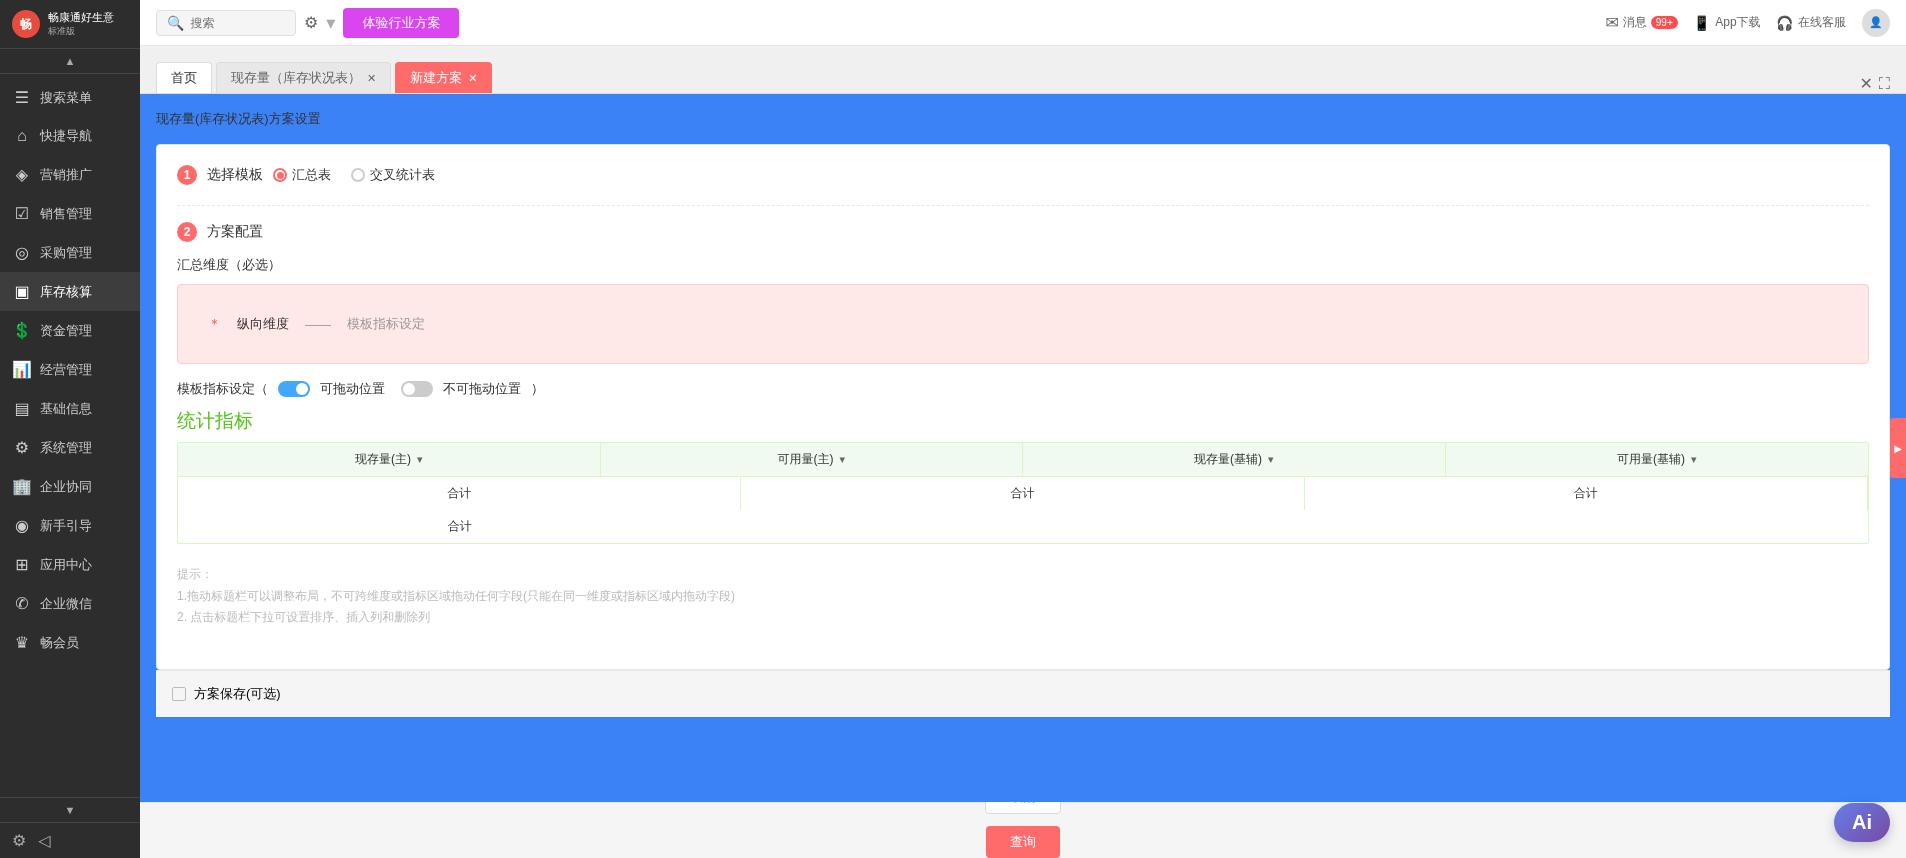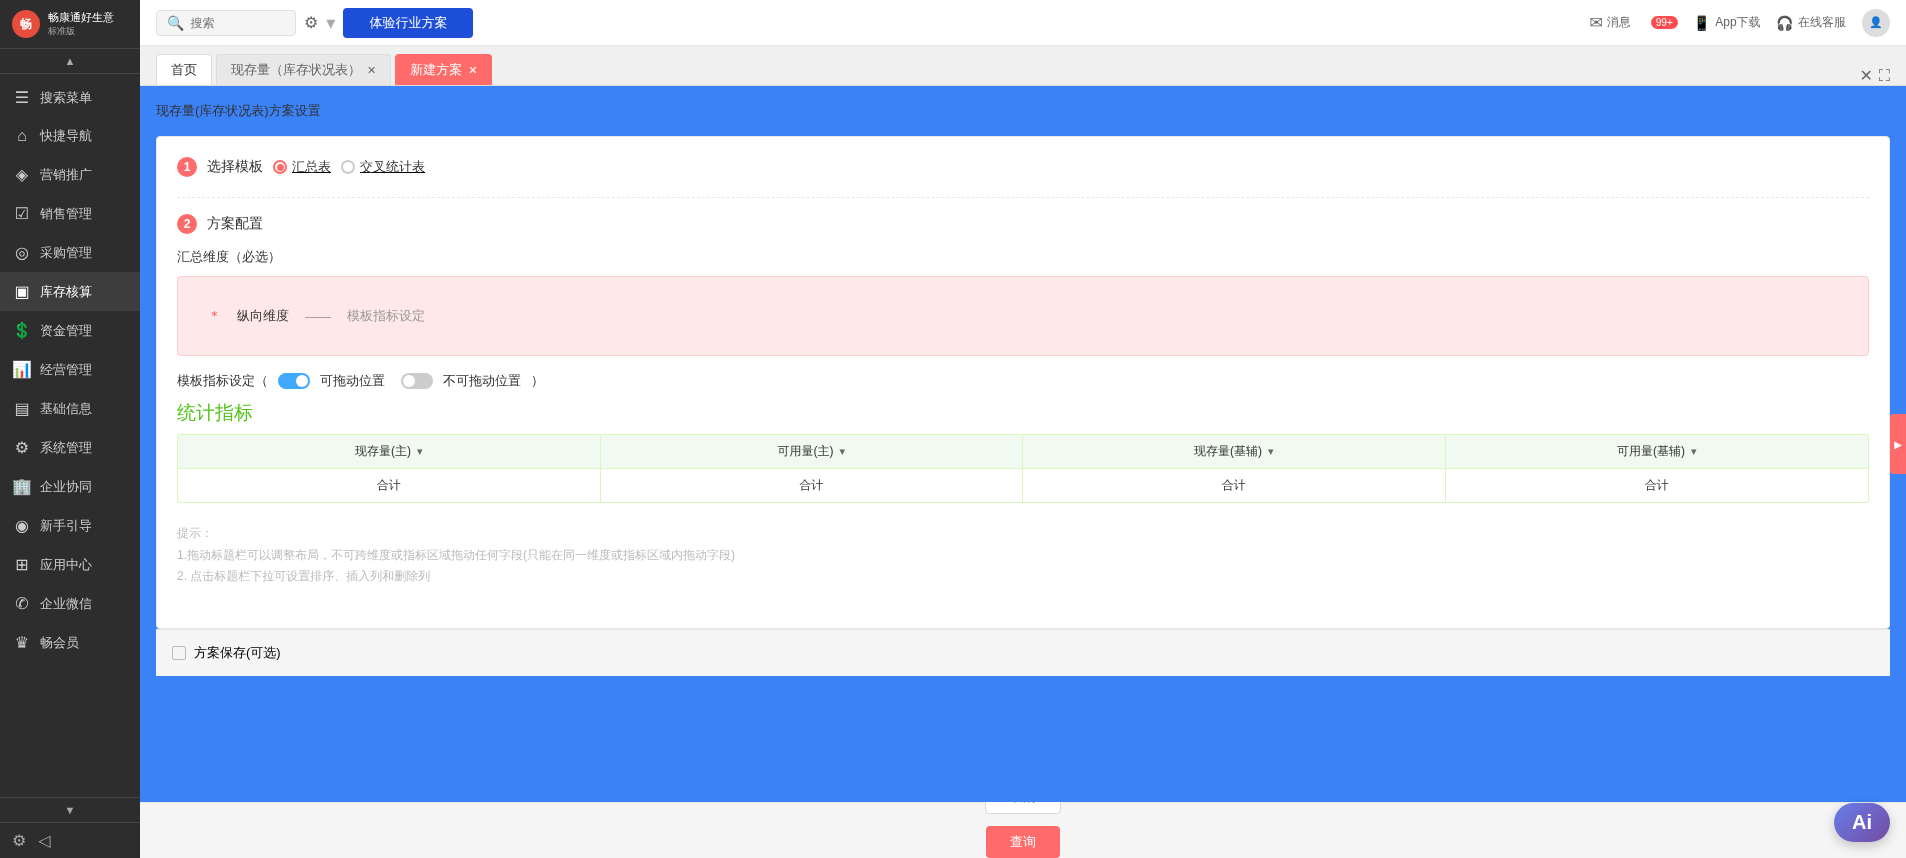--- a/index.html
+++ b/index.html
@@ -71,38 +71,38 @@
     .topbar-search {
       display: flex; align-items: center; gap: 6px;
       background: #f5f5f5; border: 1px solid #e0e0e0; border-radius: 4px;
       padding: 4px 10px; width: 140px;
     }
     .topbar-search input {
       border: none; background: transparent; outline: none; font-size: 12px; color: #999; width: 90px;
     }
     .topbar-gear { color: #666; cursor: pointer; font-size: 16px; }
     .topbar-btn {
-      background: #1d4ed8; color: #fff; border: none; border-radius: 4px;
-      padding: 6px 26px; font-size: 13px; cursor: pointer;
+      background: #d946ef; color: #fff; border: none; border-radius: 4px;
+      padding: 6px 19px; font-size: 13px; cursor: pointer;
     }
     .topbar-right { display: flex; align-items: center; gap: 16px; }
     .topbar-right-item { display: flex; align-items: center; gap: 4px; color: #666; font-size: 12px; cursor: pointer; }
     .badge {
       background: #ff4d4f; color: #fff; border-radius: 8px;
-      padding: 1px 5px; font-size: 10px; min-width: 18px; text-align: center; margin-left: 16px;
+      padding: 1px 5px; font-size: 10px; min-width: 18px; text-align: center;
     }
     .topbar-avatar {
       width: 28px; height: 28px; border-radius: 50%;
       background: #ddd; display: flex; align-items: center; justify-content: center;
       font-size: 11px; color: #888;
     }
 
     
     .tabbar {
-      height: 40px;
+      height: 48px;
       background: #f0f0f0;
       display: flex;
       align-items: flex-end;
       padding: 0 16px;
       border-bottom: 1px solid #ddd;
       gap: 4px;
     }
     .tab {
       display: flex; align-items: center; gap: 6px;
       padding: 6px 14px;
@@ -135,21 +135,21 @@
       display: flex; align-items: center; gap: 10px; margin-bottom: 14px;
     }
     .step-num {
       width: 20px; height: 20px; border-radius: 50%;
       background: #ff6b6b; color: #fff;
       font-size: 12px; display: flex; align-items: center; justify-content: center; font-weight: bold;
     }
     .step-title { font-size: 14px; color: #333; font-weight: 500; }
 
     
-    .radio-group { display: flex; gap: 10px; align-items: center; text-decoration: underline; }
+    .radio-group { display: flex; gap: 20px; align-items: center; }
     .radio-item { display: flex; align-items: center; gap: 5px; cursor: pointer; font-size: 13px; color: #333; }
     .radio-circle {
       width: 14px; height: 14px; border-radius: 50%;
       border: 2px solid #ccc;
       display: flex; align-items: center; justify-content: center;
     }
     .radio-circle.checked { border-color: #ff6b6b; }
     .radio-inner { width: 7px; height: 7px; border-radius: 50%; background: #ff6b6b; }
 
     
@@ -185,21 +185,21 @@
       display: grid; grid-template-columns: repeat(4, 1fr);
       background: #f0faf0; border-bottom: 1px solid #d9f7be;
     }
     .stats-header-cell {
       padding: 8px 12px; font-size: 12px; color: #333;
       display: flex; align-items: center; justify-content: center; gap: 6px;
       border-right: 1px solid #d9f7be;
     }
     .stats-header-cell:last-child { border-right: none; }
     .stats-body {
-      display: grid; grid-template-columns: repeat(4, 1fr);
+      display: grid; grid-template-columns: repeat(3, 1fr);
     }
     .stats-body-cell {
       padding: 8px 12px; font-size: 12px; color: #333;
       text-align: center; border-right: 1px solid #d9f7be;
     }
     .stats-body-cell:last-child { border-right: none; }
     .chevron-down { color: #666; font-size: 11px; }
 
     
     .tips-section { margin-top: 20px; color: #bbb; font-size: 12px; line-height: 1.8; }

